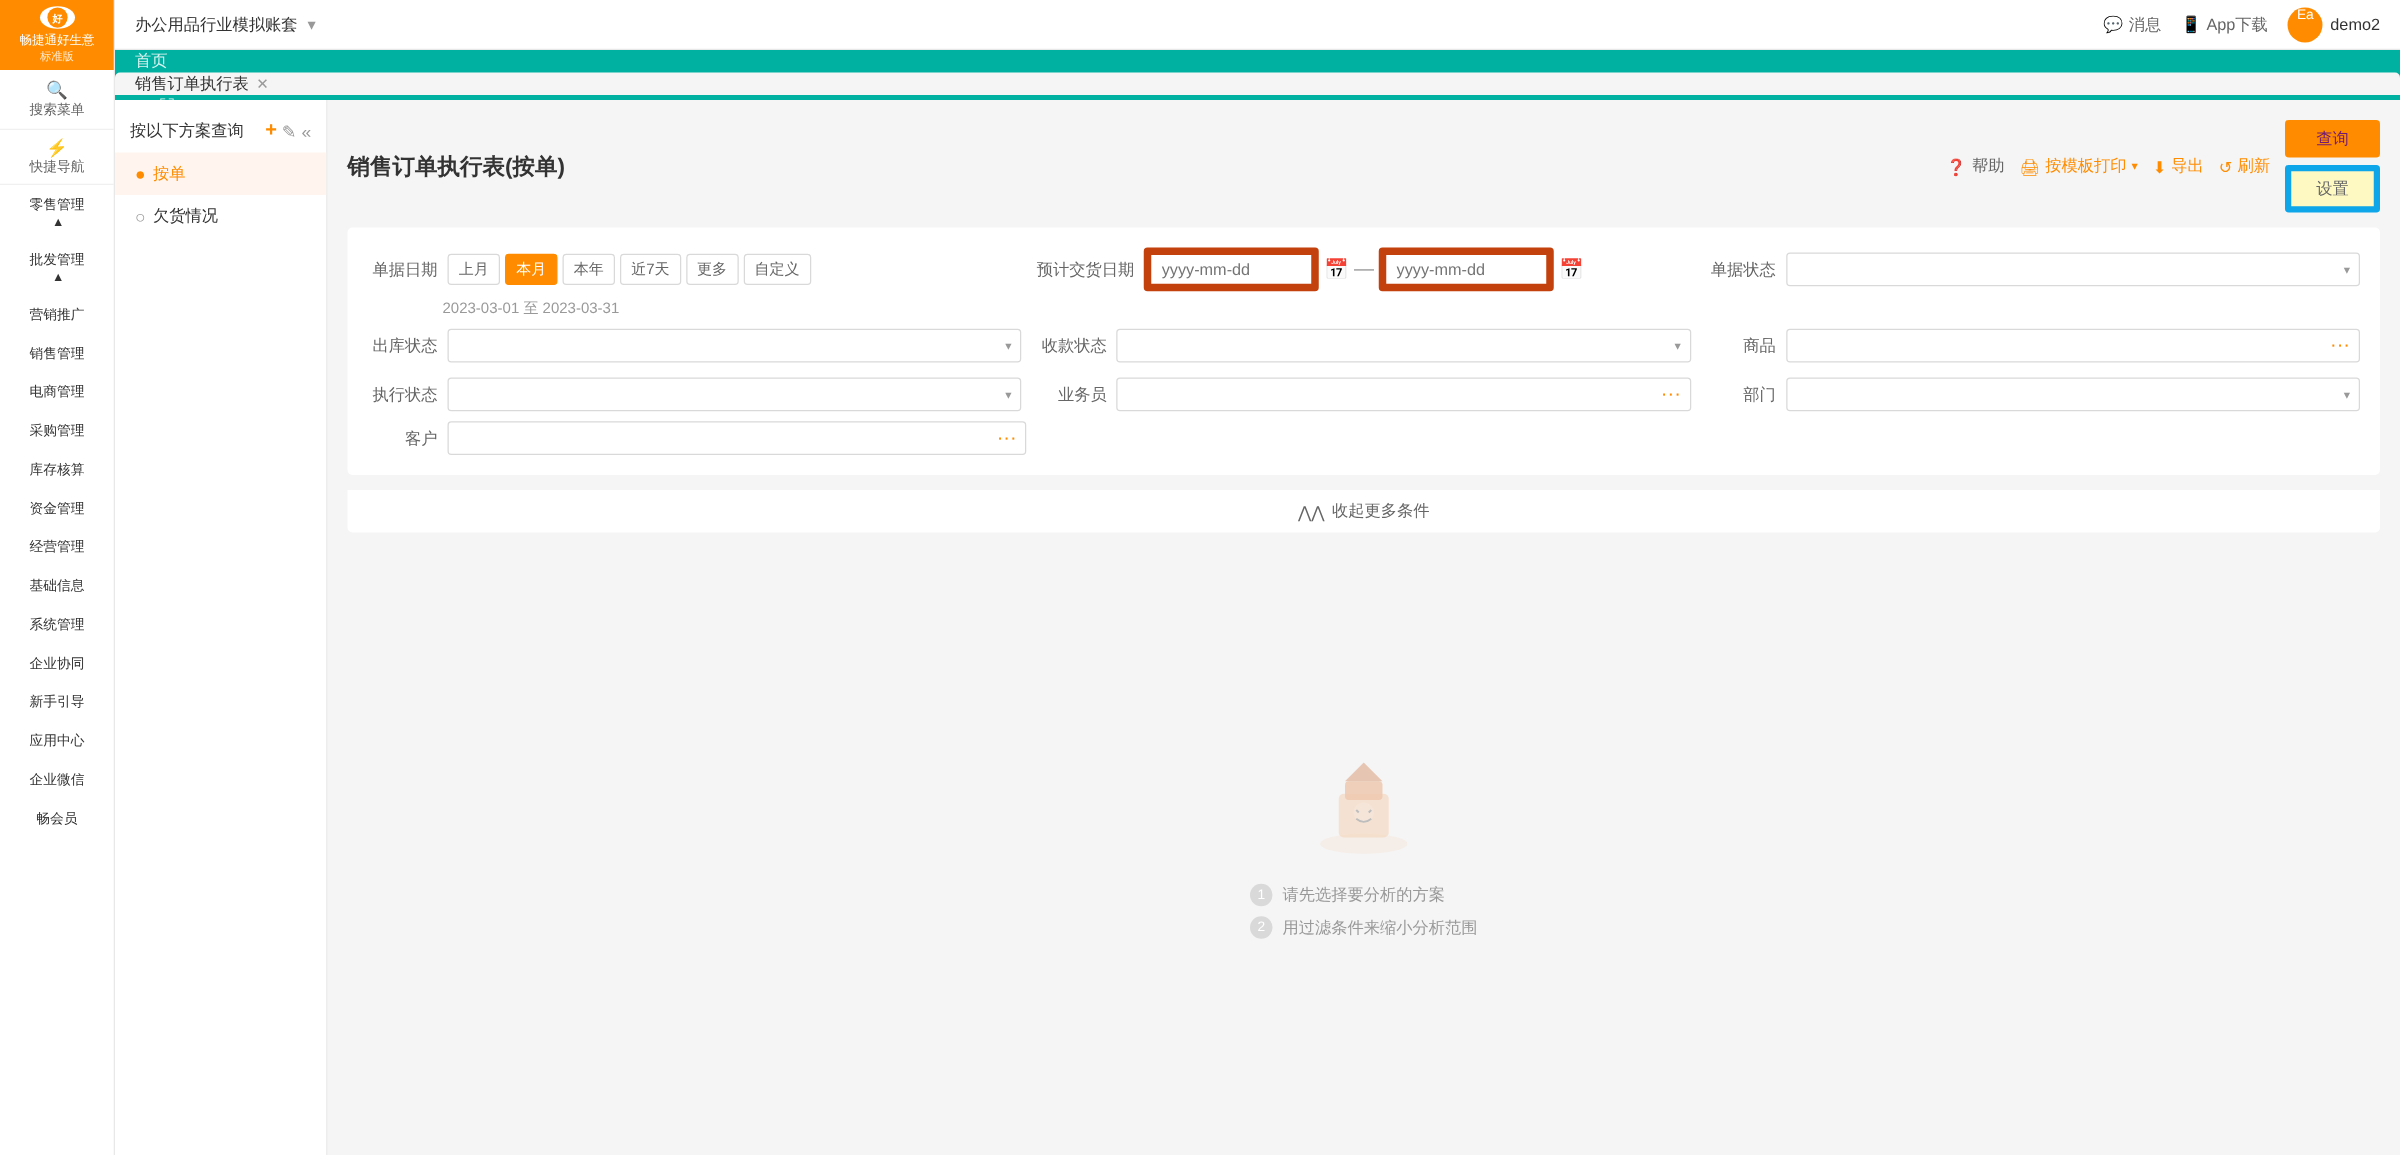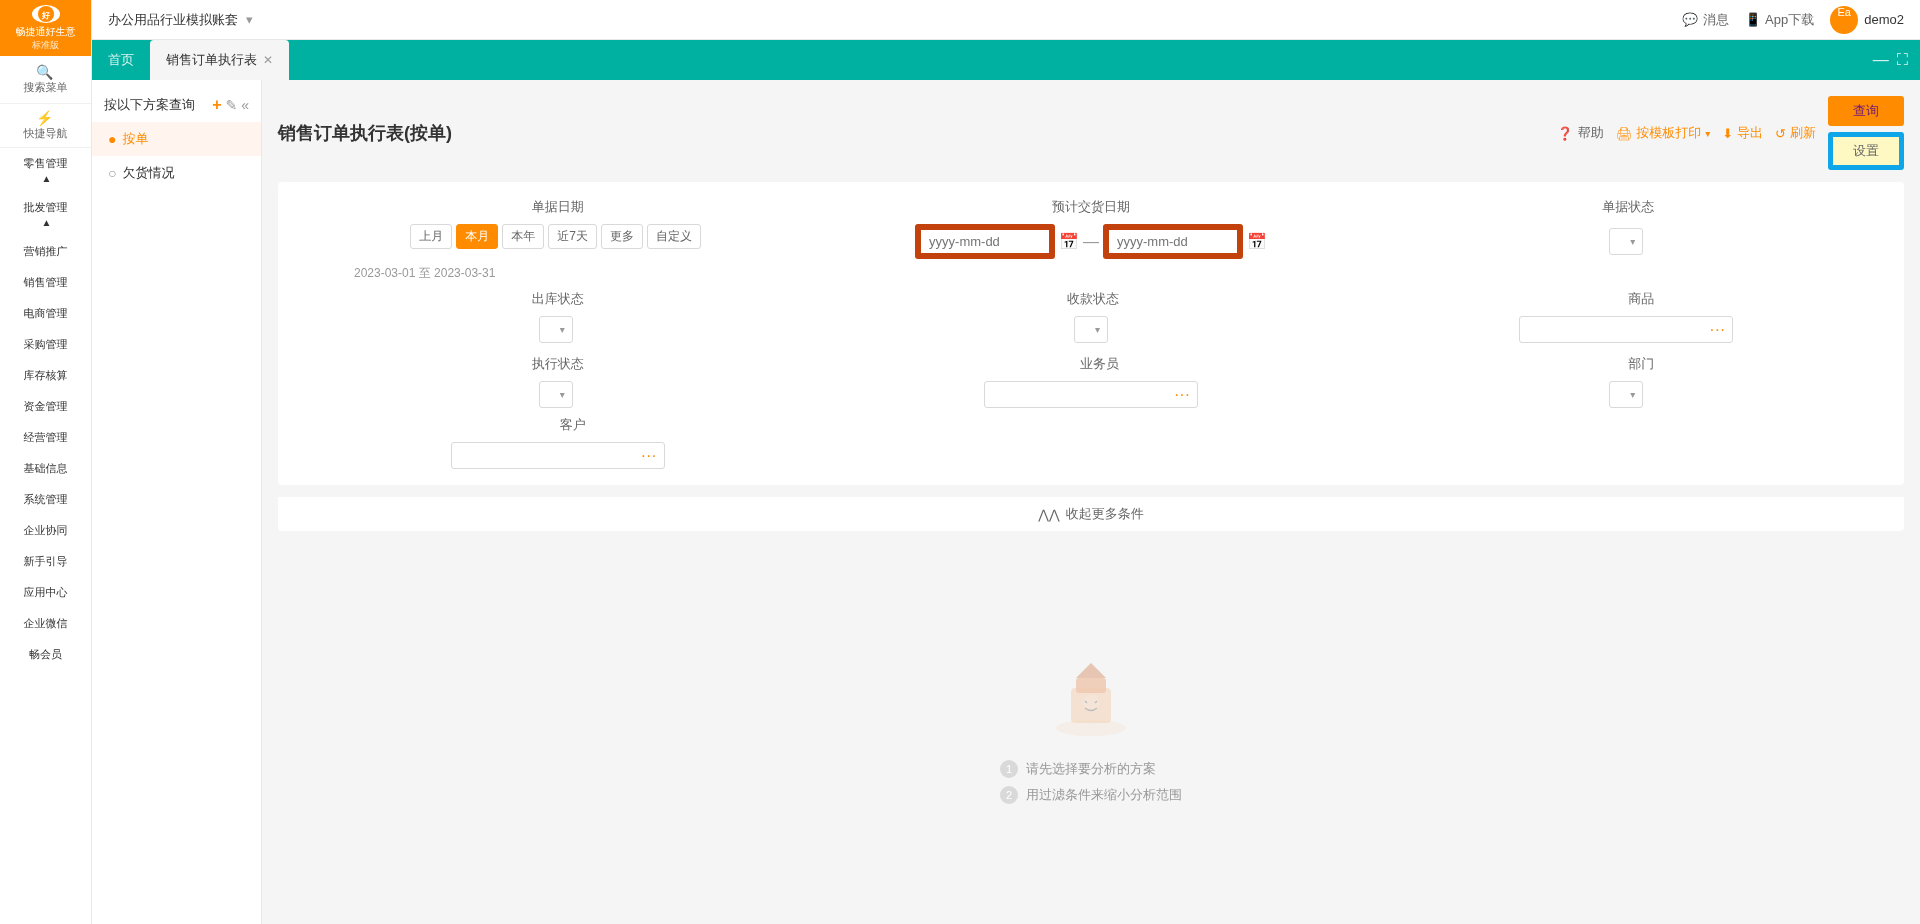--- a/index.html
+++ b/index.html
@@ -122,20 +122,21 @@
       overflow: hidden;
     }
 
     
     .tab-bar {
       height: 40px;
       background: #00b0a0;
       display: flex;
       padding: 0 0;
       flex-shrink: 0;
+      flex-direction: column;
     }
     .tab-item {
       height: 100%;
       display: flex;
       align-items: center;
       padding: 0 16px;
       font-size: 13px;
       color: rgba(255,255,255,0.85);
       cursor: pointer;
       white-space: nowrap;
@@ -366,21 +367,20 @@
       font-size: 11px;
       display: flex;
       align-items: center;
       justify-content: center;
       flex-shrink: 0;
     }
     .filter-cell {
       display: flex;
       align-items: center;
       gap: 8px;
-      flex-direction: column;
     }
     .filter-cell .filter-label {
       min-width: 56px;
       flex-shrink: 0;
     }
     .status-select-wrapper {
       flex: 1;
       position: relative;
       display: flex;
       align-items: center;

